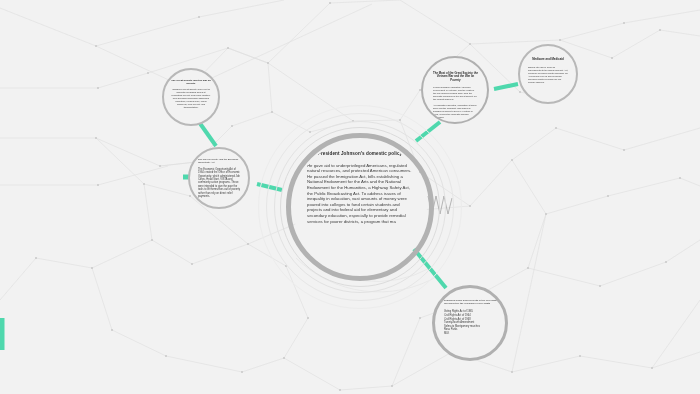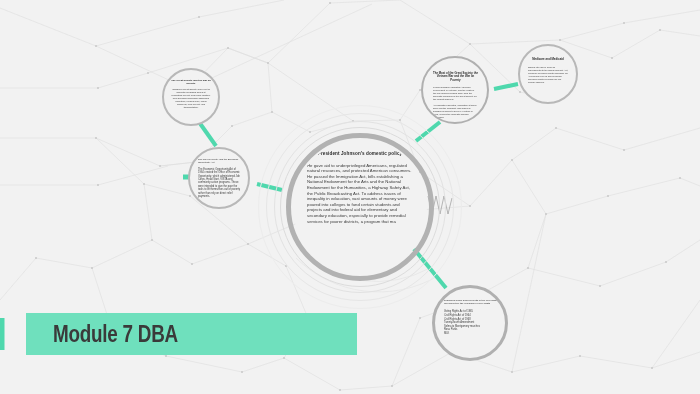--- a/index.html
+++ b/index.html
@@ -349,17 +349,14 @@
         <div>Voting Rights Act of 1965</div>
         <div>Civil Rights Act of 1964</div>
         <div>Civil Rights Act of 1968</div>
         <div>Twenty-fourth Amendment</div>
         <div>Selma to Montgomery marches</div>
         <div>Rosa Parks</div>
         <div>MLK</div>
       </div>
   </div>
 
-  <div id="title-banner">
-    <div class="banner-text">Module 7 DBA</div>
-  </div>
 
 </div>
 
 </body></html>

